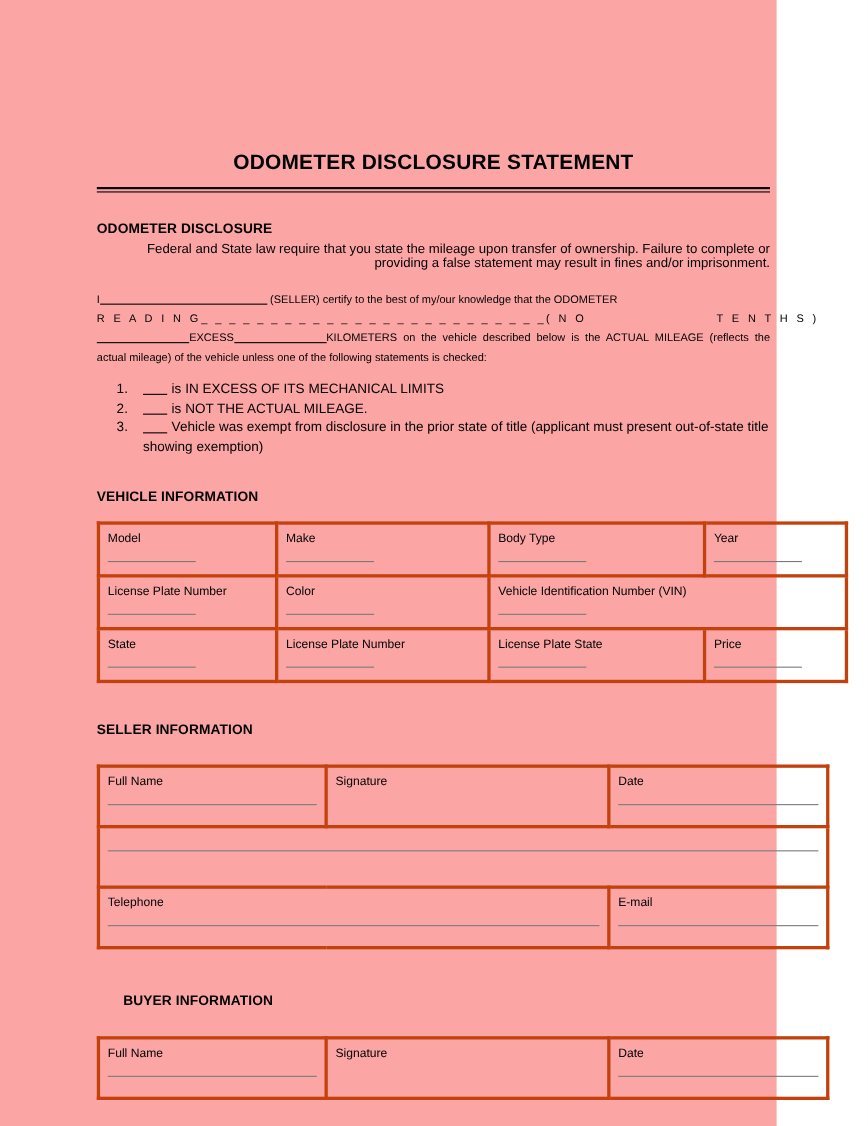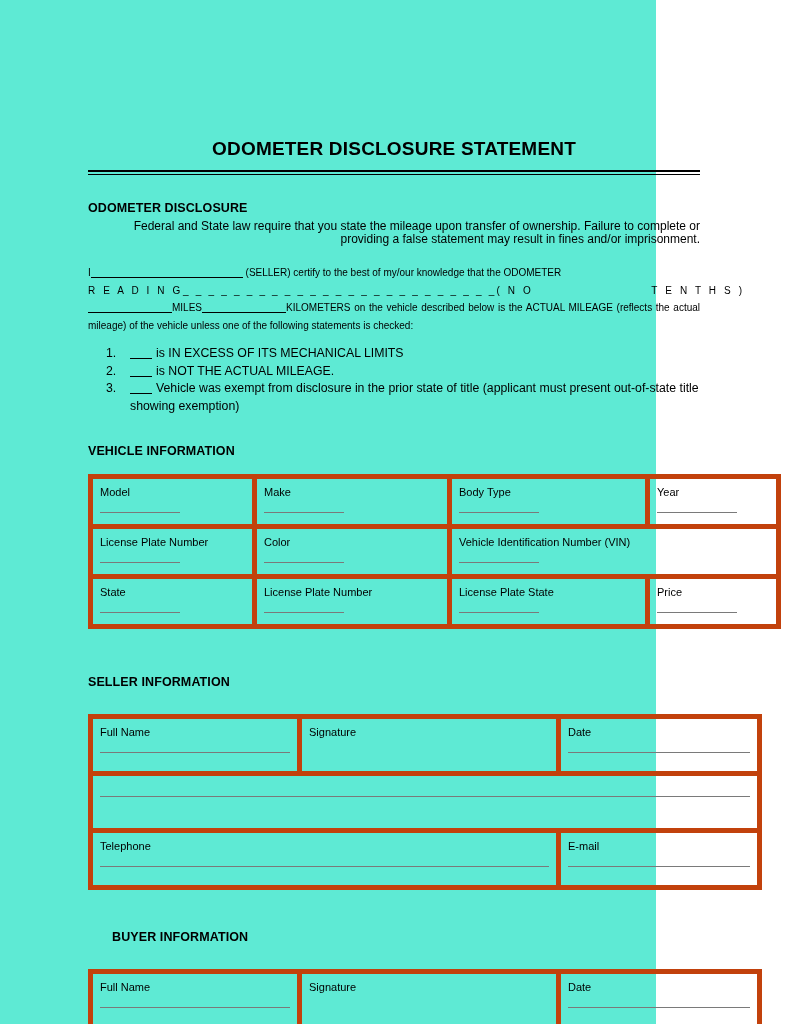--- a/index.html
+++ b/index.html
@@ -10,23 +10,23 @@
   }
   body {
     width: 789px;
     height: 1024px;
     font-family: "Liberation Sans", sans-serif;
     color: #000000;
     overflow: hidden;
   }
   .page {
     position: relative;
-    width: 656px;
+    width: 706px;
     height: 1024px;
-    background: #5eead4;
+    background: #fca5a5;
     box-sizing: border-box;
   }
   .content {
     position: absolute;
     left: 88px;
     top: 0;
     width: 612px;
   }
 
   
@@ -49,21 +49,21 @@
 
   
   .sec-head {
     font-size: 12.5px;
     font-weight: bold;
     letter-spacing: 0.1px;
     margin: 0;
   }
   .sec-head.declaration { margin-top: 26px; }
   .sec-head.vehicle     { margin-top: 29px; }
-  .sec-head.seller      { margin-top: 46px; }
+  .sec-head.seller      { margin-top: 35px; }
   .sec-head.buyer       { margin-top: 40px; padding-left: 24px; }
 
   
   .intro {
     font-size: 12px;
     line-height: 13px;
     margin: 5px 0 0 0;
     text-align: right;
   }
   .certify {
@@ -134,21 +134,21 @@
   }
 
   
   table.form {
     border-collapse: collapse;
     width: 612px;
     table-layout: fixed;
     border: 2px solid #1a1a1a;
   }
   table.form td {
-    border: 5px solid #c2410c;
+    border: 3px solid #c2410c;
     vertical-align: top;
     padding: 7px 7px 0 7px;
     position: relative;
   }
   .cell-label {
     font-size: 11px;
     line-height: 13px;
     white-space: nowrap;
   }
   .cell-rule {
@@ -180,21 +180,21 @@
     <h2 class="sec-head declaration">ODOMETER DISCLOSURE</h2>
 
     <p class="intro">Federal and State law require that you state the mileage upon transfer of ownership. Failure to complete or providing a false statement may result in fines and/or imprisonment.</p>
 
     <div class="certify">
       <span>I</span><span class="blank-med"></span>
       <span>(SELLER) certify to the best of my/our knowledge that the ODOMETER</span>
       <span class="line-spaced">
         <span class="spaced">R E A D I N G</span><span class="spaced-dash">_ _ _ _ _ _ _ _ _ _ _ _ _ _ _ _ _ _ _ _ _ _ _ _ _</span><span class="spaced">( N O</span><span class="tenths-gap"></span><span class="spaced">T E N T H S )</span>
       </span>
-      <span class="blank-sm"></span><span>MILES</span><span class="blank-sm"></span><span>KILOMETERS</span>
+      <span class="blank-sm"></span><span>EXCESS</span><span class="blank-sm"></span><span>KILOMETERS</span>
       <span>on the vehicle described below is the ACTUAL</span>
       <span>MILEAGE (reflects the actual mileage) of the vehicle unless one of the following statements is checked:</span>
     </div>
 
     <ol class="checks">
       <li><span class="ul-mini"></span><span>is IN EXCESS OF ITS MECHANICAL LIMITS</span></li>
       <li><span class="ul-mini"></span><span>is NOT THE ACTUAL MILEAGE.</span></li>
       <li><span class="ul-mini"></span><span>Vehicle was exempt from disclosure in the prior state of title (applicant must present out-of-state title showing exemption)</span></li>
     </ol>
 

